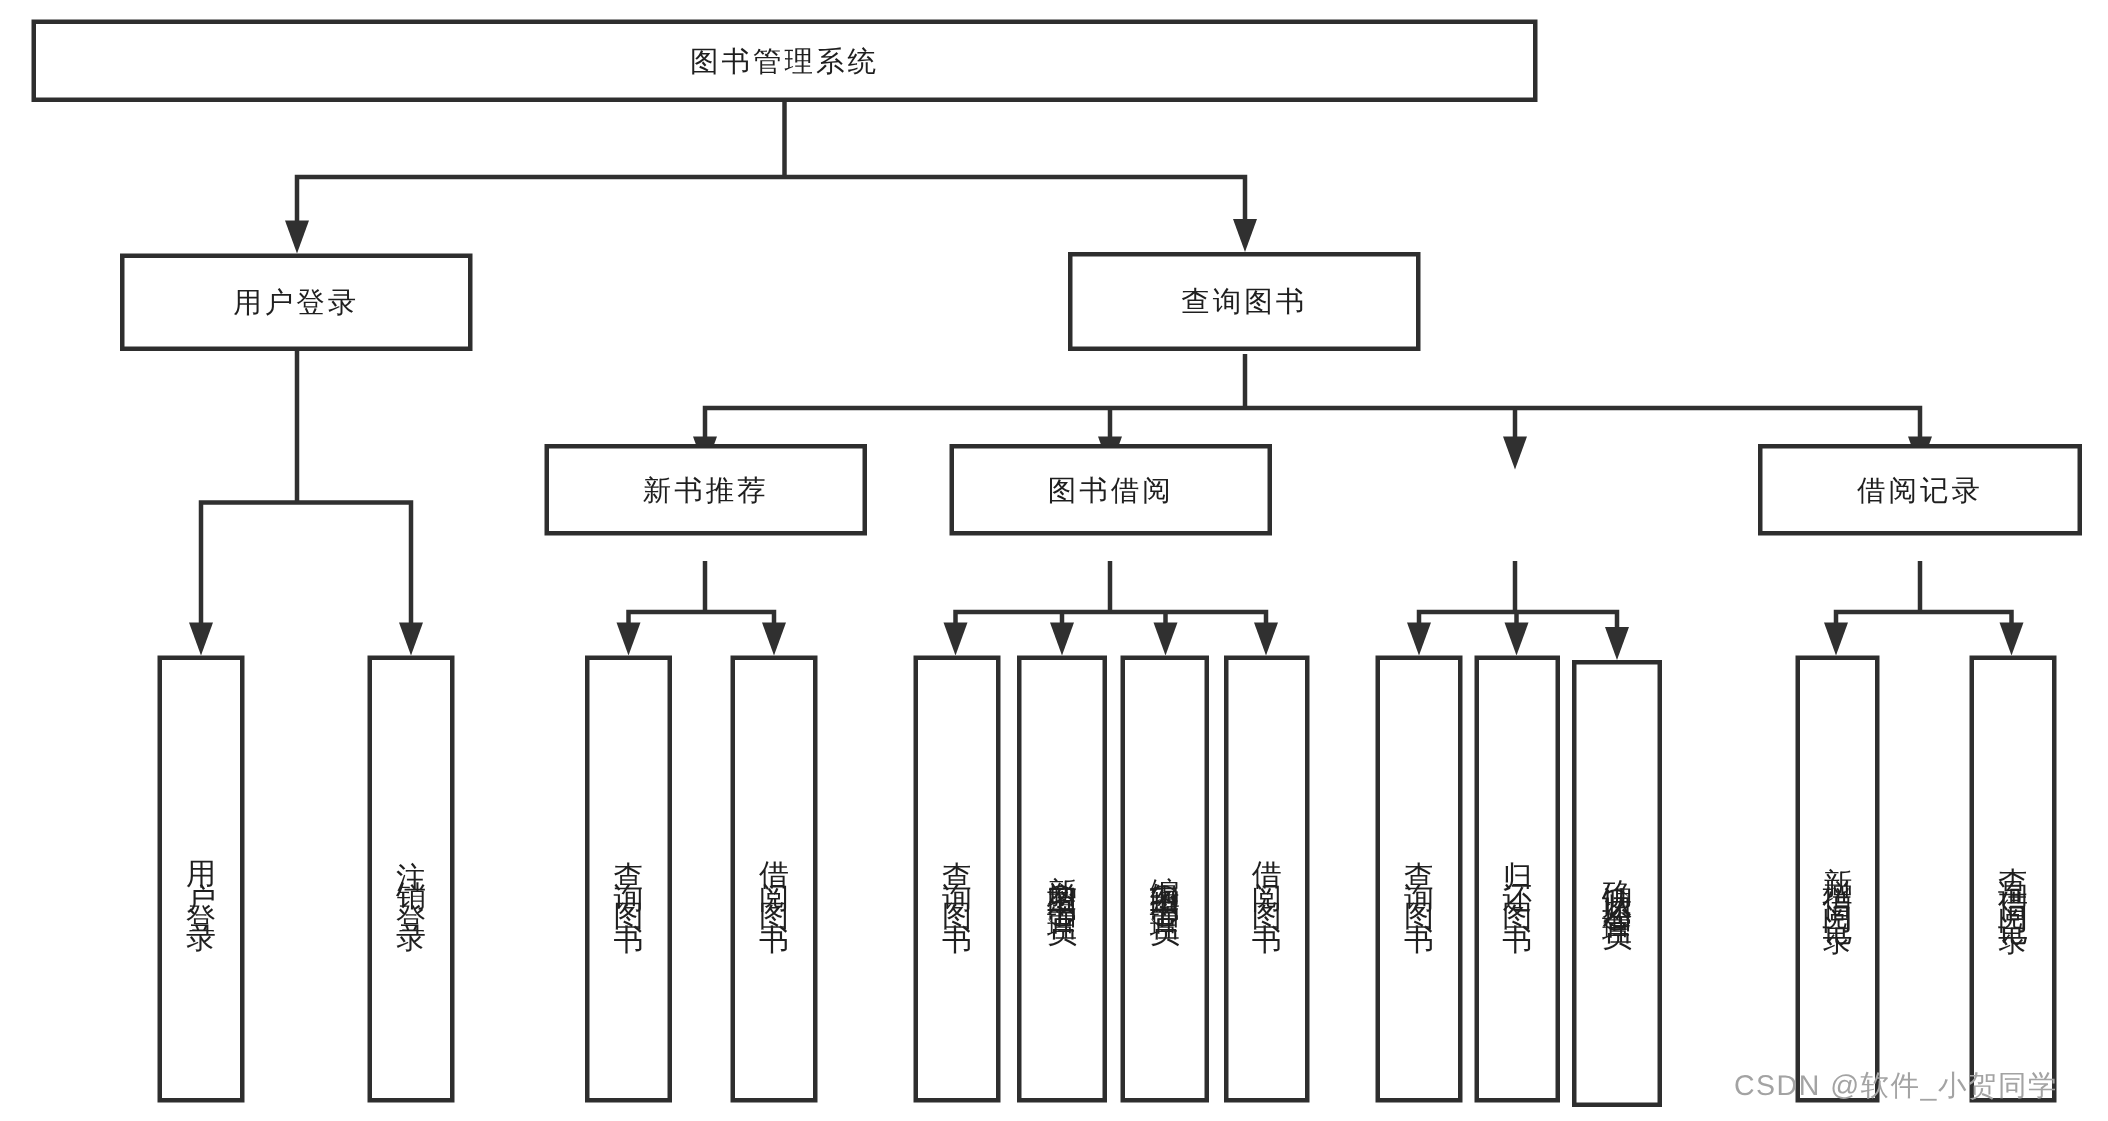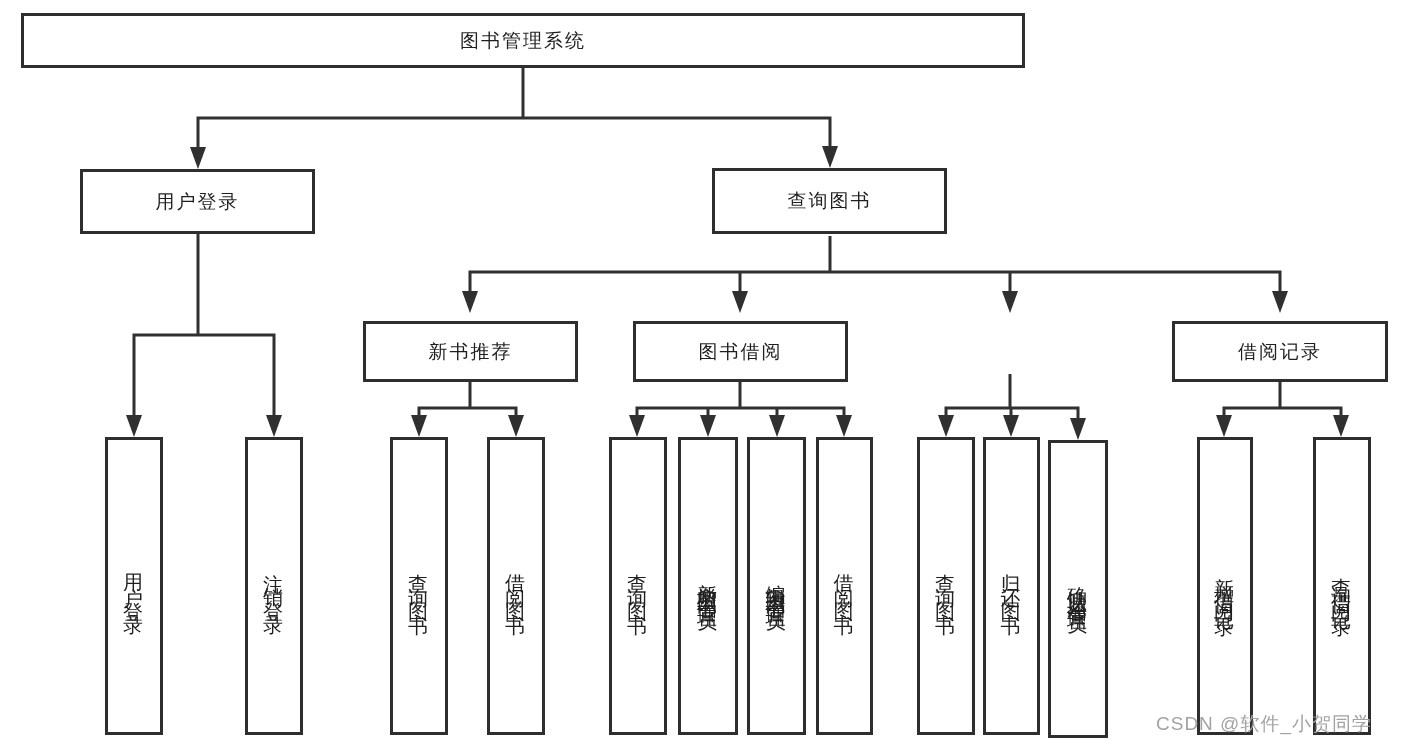--- a/index.html
+++ b/index.html
@@ -44,21 +44,21 @@
     letter-spacing:14px;
     z-index:2;
     top:437px;height:298px;
   }
   .vbox.mid{letter-spacing:8px;}
   .vbox.long{letter-spacing:4px;}
   
   #node-root{left:21px;top:13px;width:1004px;height:55px;}
   #node-user-login{left:80px;top:169px;width:235px;height:65px;}
   #node-book-management{left:712px;top:168px;width:235px;height:66px;}
-  .l3{top:321px;height:61px;}
+  .l3{top:296px;height:61px;}
   #node-new-book-recommend{left:363px;width:215px;}
   #node-book-borrow{left:633px;width:215px;text-align:center;}
   #node-current-borrow{left:903px;width:215px;}
   #node-borrow-records{left:1172px;width:216px;}
   #leaf-user-login{left:105px;width:58px;}
   #leaf-logout{left:245px;width:58px;}
   #leaf-rec-query-books{left:390px;width:58px;}
   #leaf-rec-borrow-books{left:487px;width:58px;}
   #leaf-bor-query-books{left:609px;width:58px;}
   #leaf-bor-add-books{left:678px;width:60px;}

